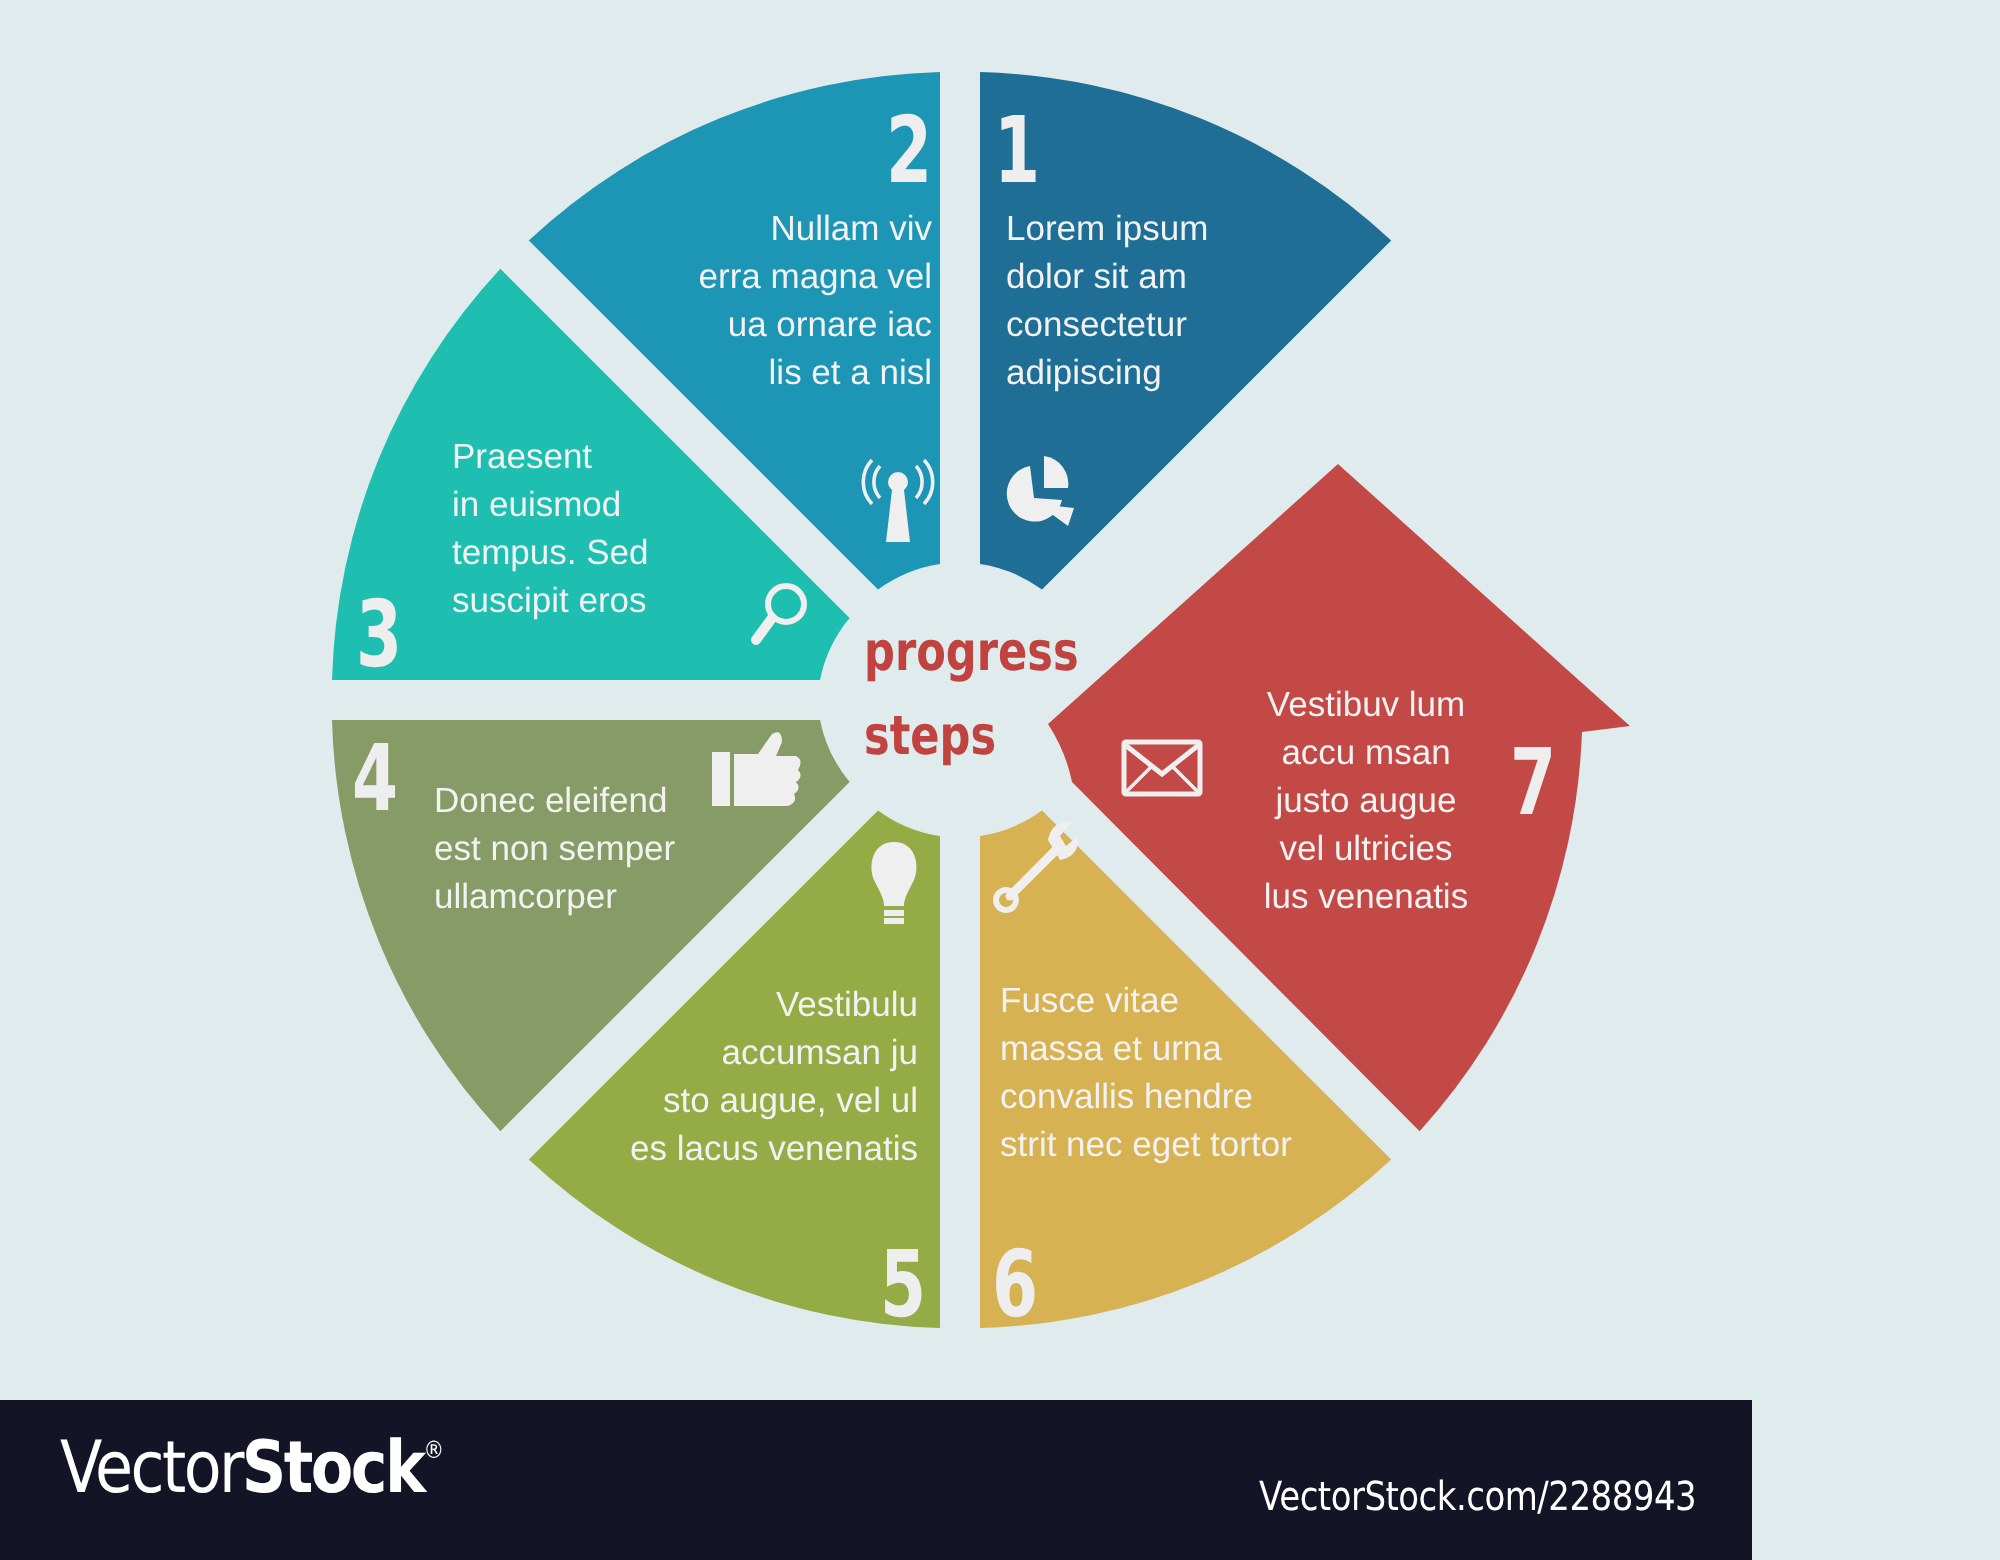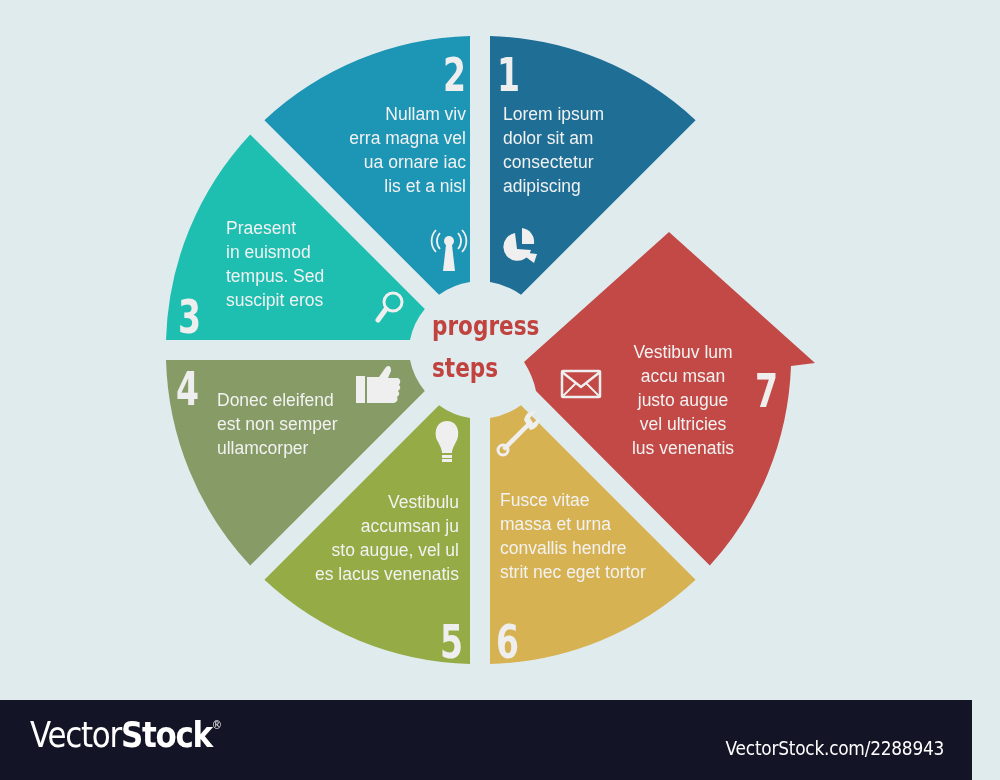--- a/index.html
+++ b/index.html
@@ -4,21 +4,21 @@
 <style>
   html, body { margin: 0; padding: 0; }
   body { width: 1000px; height: 780px; overflow: hidden; background: #e0ebee; position: relative; font-family: "Liberation Sans", sans-serif; }
   #stage { position: absolute; left: 0; top: 0; width: 1000px; height: 700px; }
   svg text { font-family: "Liberation Sans", sans-serif; }
   .body-text { font-size: 17.5px; fill: #f2f2f2; }
   .num { font-family: "DejaVu Sans", sans-serif; font-weight: bold; font-size: 46px; fill: #eeeeee; }
   .center-title { font-family: "DejaVu Sans", sans-serif; font-weight: bold; font-size: 27px; }
   .icon { fill: #efefef; stroke: none; }
   .icon-stroke { fill: none; stroke: #efefef; }
-  #footer { position: absolute; left: 0; top: 700px; width: 972px; height: 80px; background: #131425; }
+  #footer { position: absolute; left: 0; top: 700px; width: 876px; height: 80px; background: #131425; }
   #footer .brand { position: absolute; left: 30px; top: 14px; color: #ffffff; font-family: "DejaVu Sans", sans-serif; font-size: 36px; letter-spacing: -1.5px; transform: scaleX(0.86); transform-origin: left center; }
   #footer .brand .light { font-weight: normal; }
   #footer .brand .bold { font-weight: bold; }
   #footer .brand sup { font-size: 12px; vertical-align: top; position: relative; top: 4px; font-weight: normal; letter-spacing: 0; }
   #footer .ref { position: absolute; right: 28px; top: 36px; color: #ffffff; font-family: "DejaVu Sans", sans-serif; font-size: 20px; transform: scaleX(0.85); transform-origin: right center; letter-spacing: -0.3px; }
 </style>
 </head>
 <body>
 
 <div id="stage">

